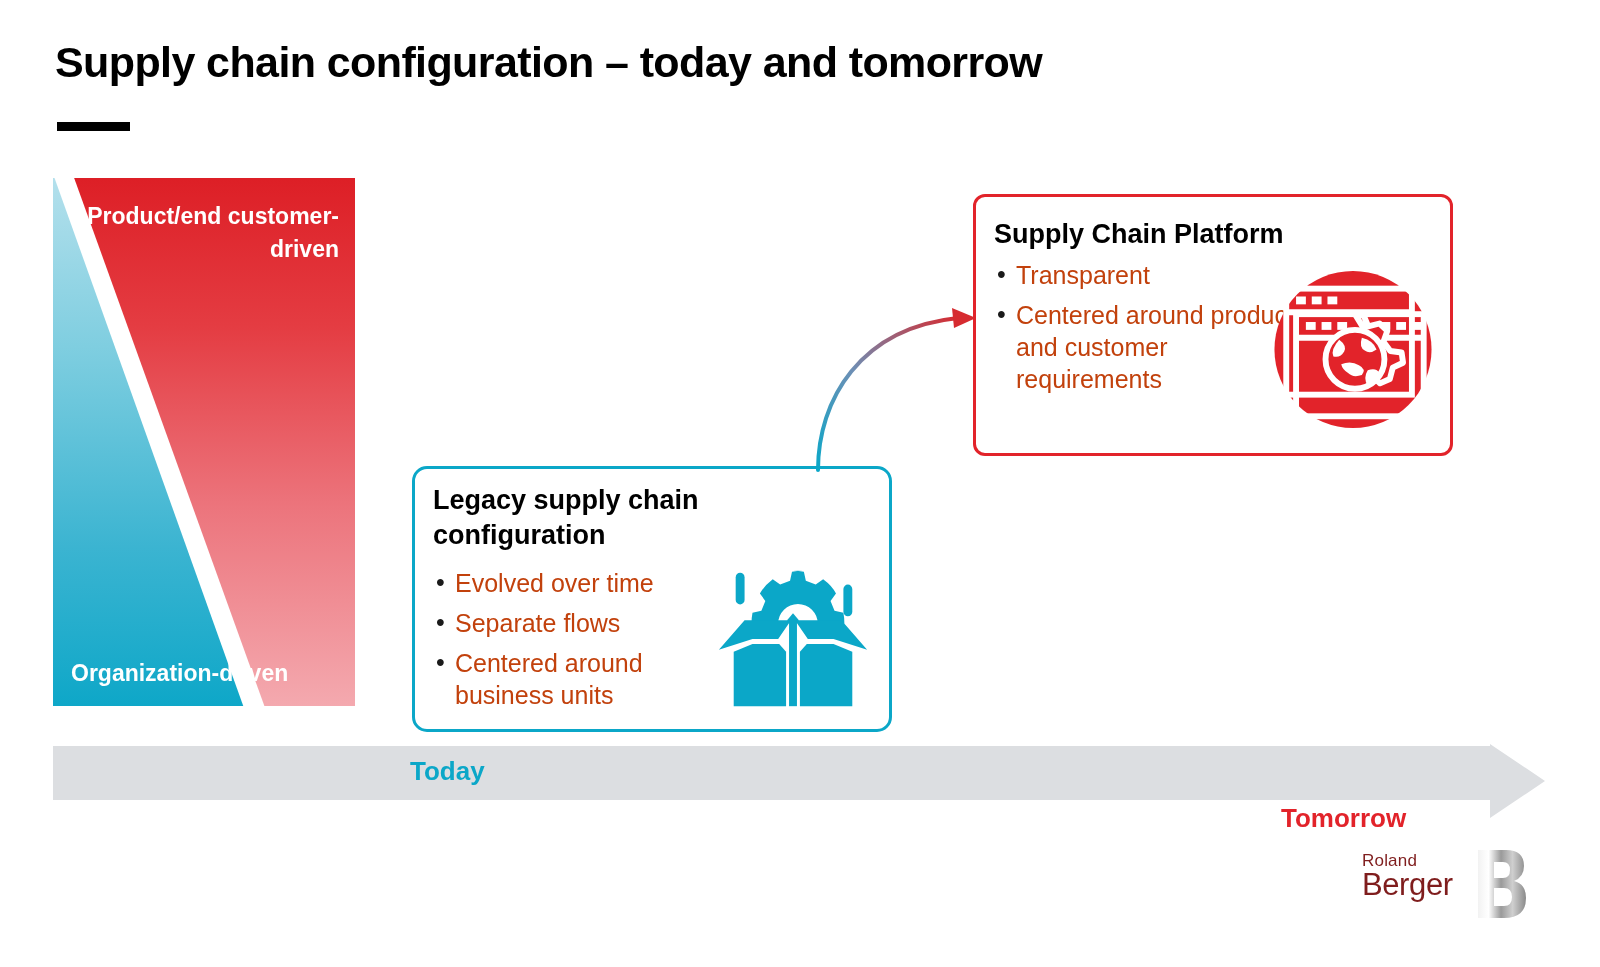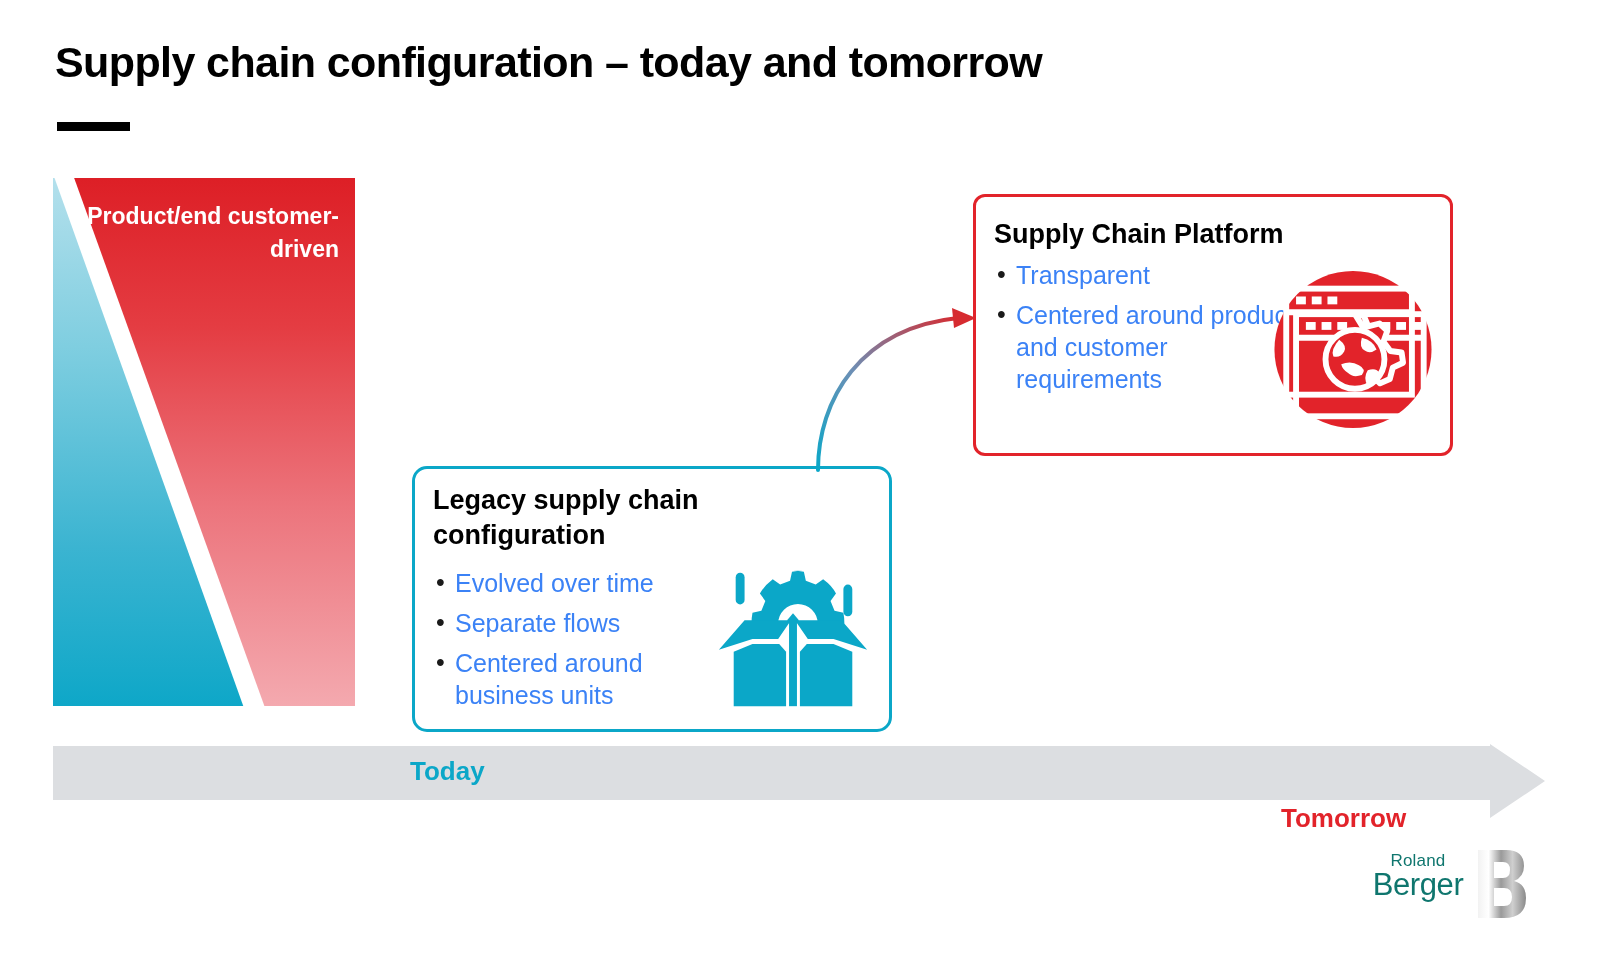--- a/index.html
+++ b/index.html
@@ -147,21 +147,21 @@
     list-style: none;
     width: 310px;
   }
   .card-blue .bullets { top: 98px; }
   .card-red .bullets { top: 62px; }
   .bullets li {
     position: relative;
     padding-left: 22px;
     font-size: 25px;
     line-height: 1.28;
-    color: #3b82f6;
+    color: #c2410c;
     margin-bottom: 8px;
   }
   .bullets li::before {
     content: "\2022";
     position: absolute;
     left: 3px;
     top: -1px;
     font-size: 25px;
     color: #1a1a1a;
   }
@@ -188,22 +188,22 @@
     left: 1362px;
     top: 852px;
     width: 180px;
     height: 72px;
   }
   .logo-text {
     position: absolute;
     left: 0;
     top: 0;
     width: 112px;
-    text-align: center;
-    color: #0f766e;
+    text-align: left;
+    color: #7f1d1d;
   }
   .logo-roland {
     font-size: 17px;
     line-height: 1;
     letter-spacing: 0.2px;
   }
   .logo-berger {
     font-size: 31px;
     line-height: 1.05;
     letter-spacing: -0.4px;
@@ -221,20 +221,21 @@
 
 <div class="slide">
 
   <div class="title">Supply chain configuration – today and tomorrow</div>
   <div class="title-rule"></div>
 
   <div class="wedge-block">
     <div class="wedge-red-shape"></div>
     <div class="wedge-blue-shape"></div>
     <div class="wedge-label top">Product/end customer-driven</div>
+    <div class="wedge-label bottom">Organization-driven</div>
   </div>
 
   <div class="timeline">
     <div class="timeline-bar"></div>
     <div class="timeline-label label-today">Today</div>
     <div class="timeline-label label-tomorrow">Tomorrow</div>
   </div>
 
   <div class="card card-blue">
     <div class="card-heading">Legacy supply chain configuration</div>

